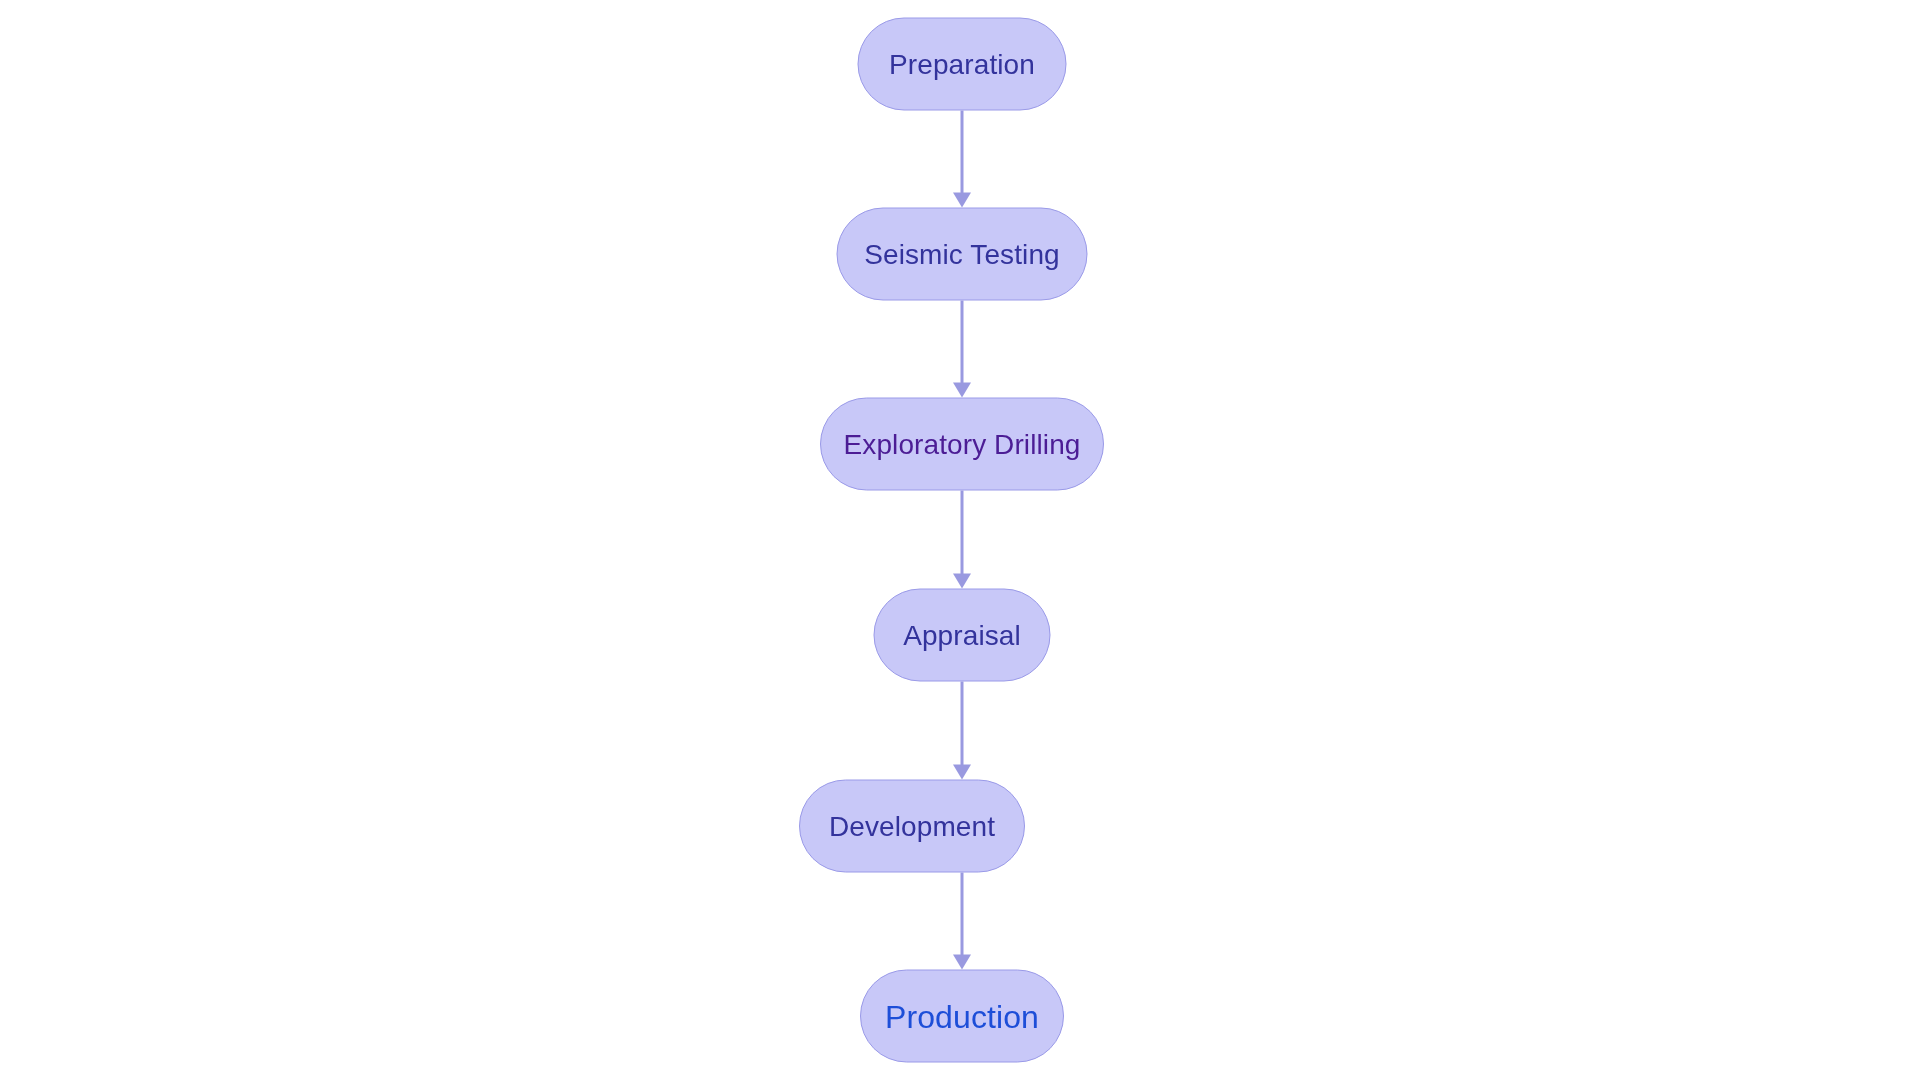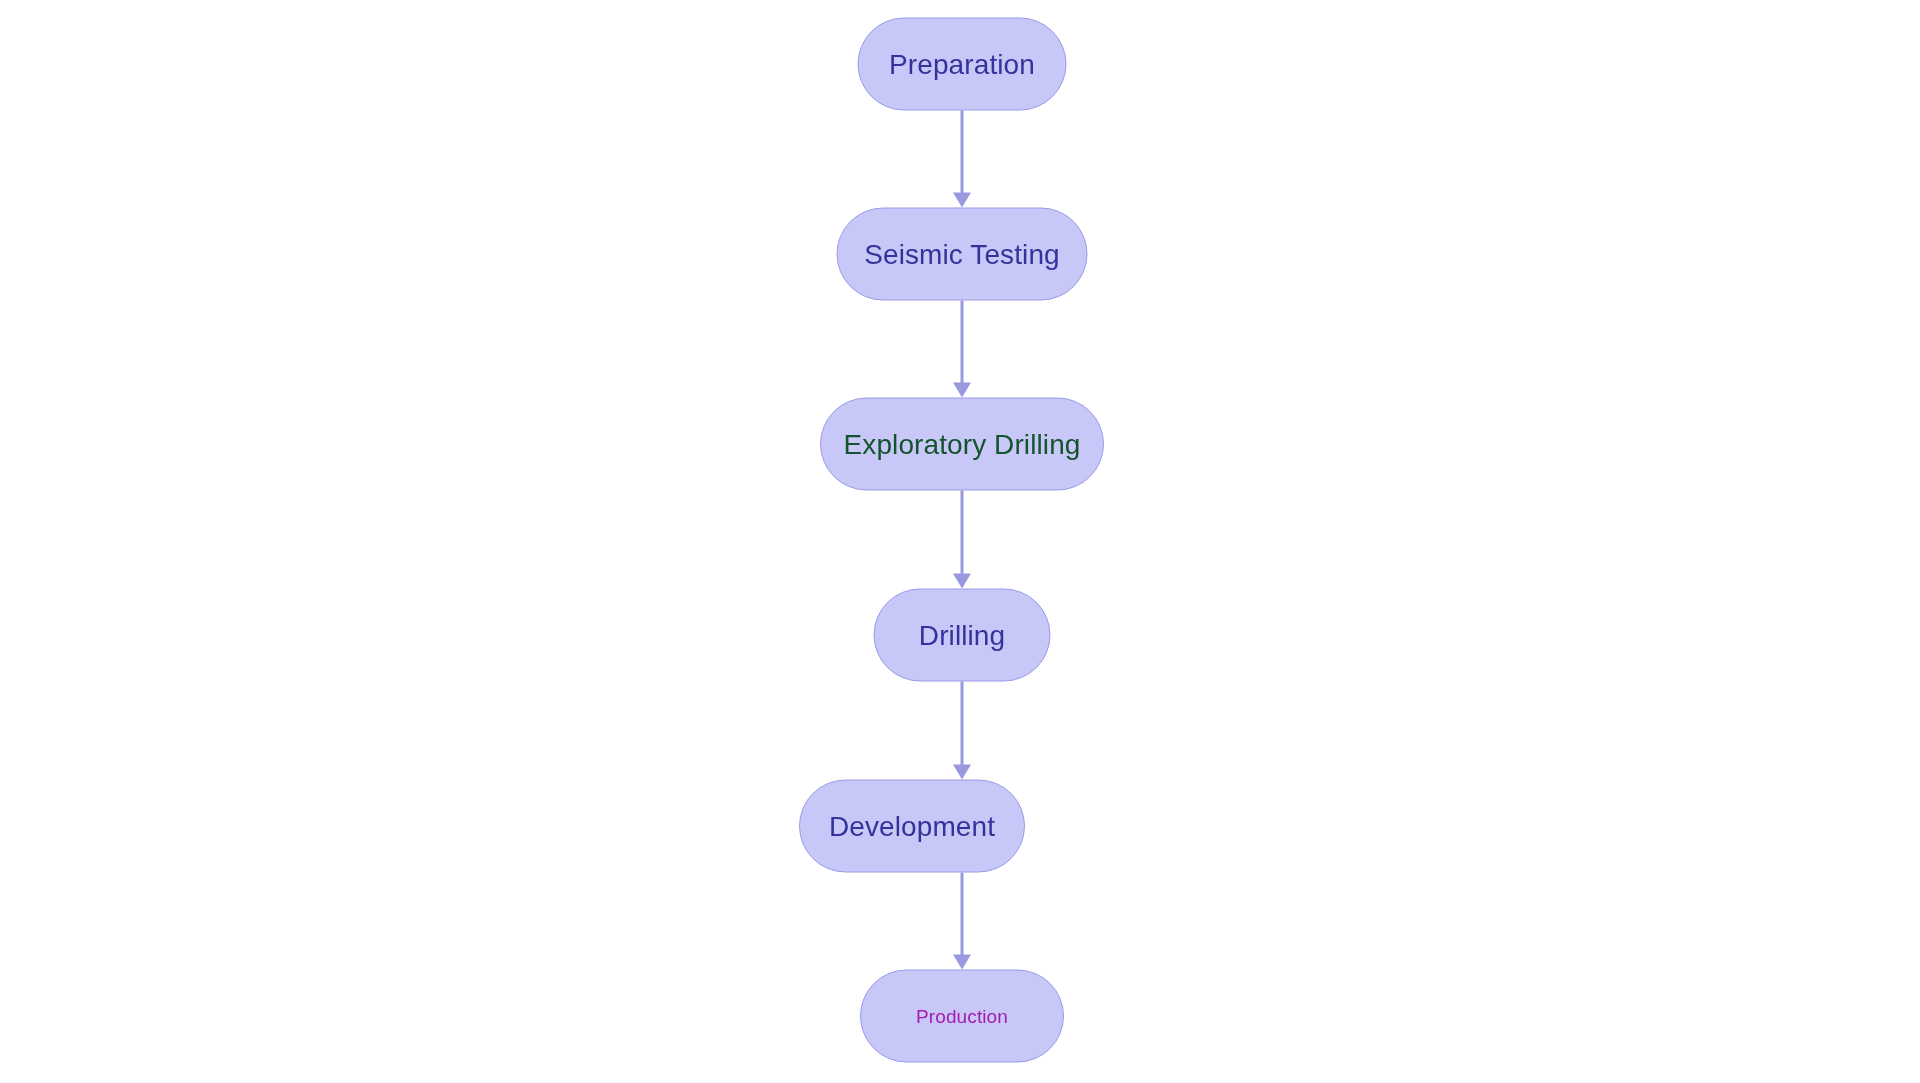--- a/index.html
+++ b/index.html
@@ -83,27 +83,27 @@
       </g>
   </svg>
 
   <div id="node-layer">
       <div class="flow-node" style="left: 962px; top: 64px; width: 209px; height: 93px; background: rgb(200, 200, 248); border-color: rgb(154, 154, 232); color: rgb(51, 51, 156); font-size: 28px;">
         <span>Preparation</span>
       </div>
       <div class="flow-node" style="left: 962px; top: 254px; width: 251px; height: 93px; background: rgb(200, 200, 248); border-color: rgb(154, 154, 232); color: rgb(51, 51, 156); font-size: 28px; text-align: center;">
         <span>Seismic Testing</span>
       </div>
-      <div class="flow-node" style="left: 962px; top: 444px; width: 284px; height: 93px; background: rgb(200, 200, 248); border-color: rgb(154, 154, 232); color: #14532d; font-size: 28px;">
+      <div class="flow-node" style="left: 962px; top: 444px; width: 284px; height: 93px; background: rgb(200, 200, 248); border-color: rgb(154, 154, 232); color: #4c1d95; font-size: 28px;">
         <span>Exploratory Drilling</span>
       </div>
       <div class="flow-node" style="left: 962px; top: 635px; width: 177px; height: 93px; background: rgb(200, 200, 248); border-color: rgb(154, 154, 232); color: rgb(51, 51, 156); font-size: 28px;">
-        <span>Drilling</span>
+        <span>Appraisal</span>
       </div>
       <div class="flow-node" style="left: 912px; top: 826px; width: 226px; height: 93px; background: rgb(200, 200, 248); border-color: rgb(154, 154, 232); color: rgb(51, 51, 156); font-size: 28px;">
         <span>Development</span>
       </div>
-      <div class="flow-node" style="left: 962px; top: 1016px; width: 204px; height: 93px; background: rgb(200, 200, 248); border-color: rgb(154, 154, 232); color: #a21caf; font-size: 19px;">
+      <div class="flow-node" style="left: 962px; top: 1016px; width: 204px; height: 93px; background: rgb(200, 200, 248); border-color: rgb(154, 154, 232); color: #1d4ed8; font-size: 32px;">
         <span>Production</span>
       </div>
     </div>
 
 </div>
 
 </body></html>

